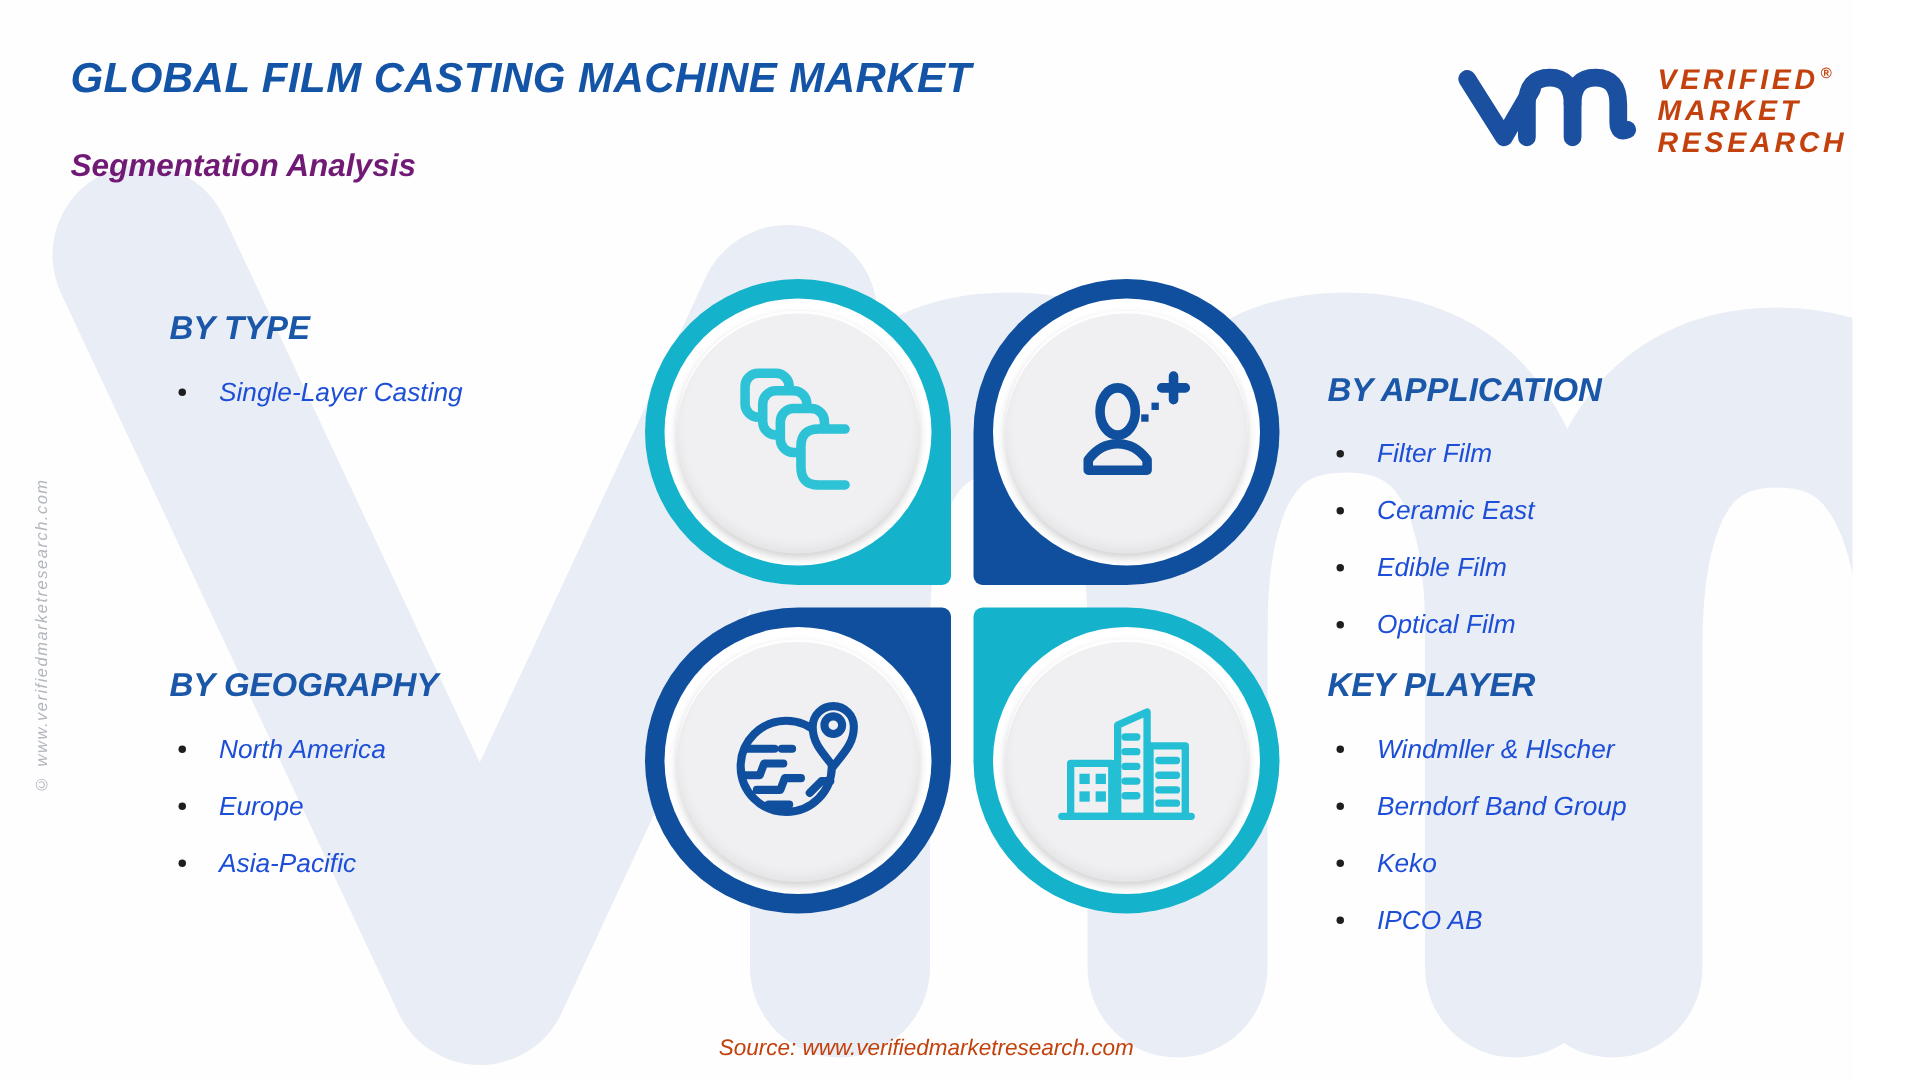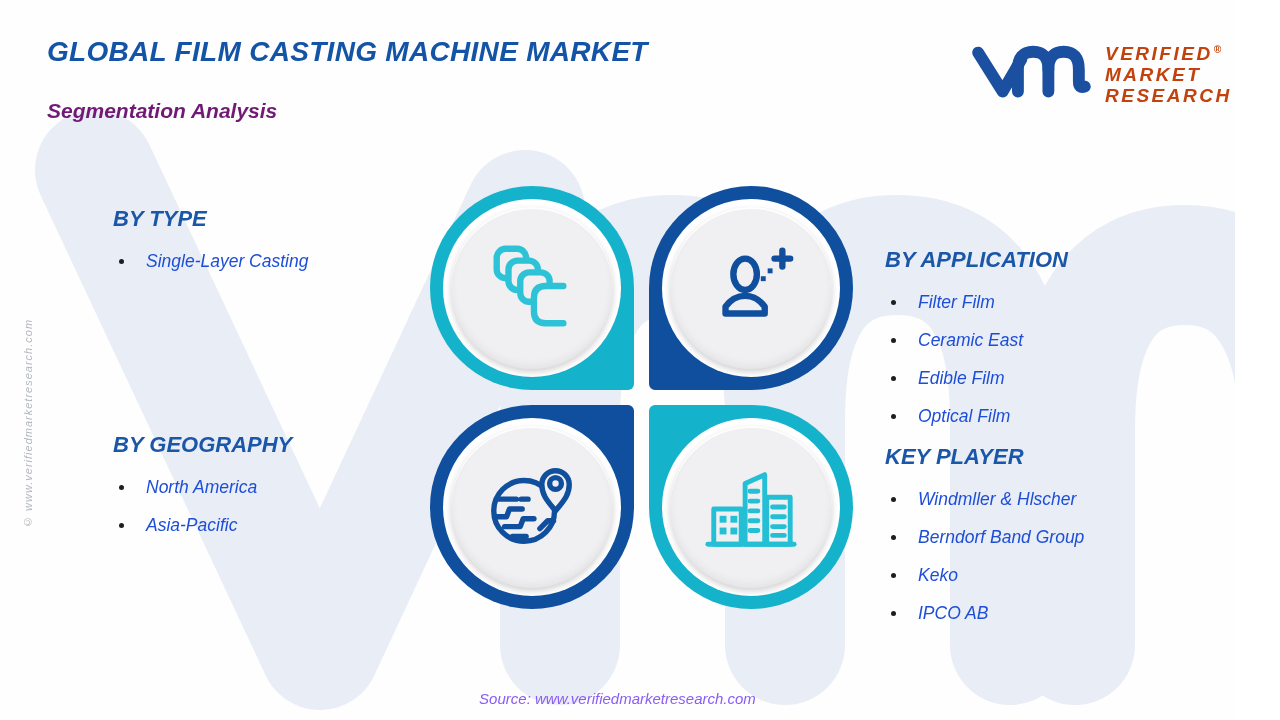--- a/index.html
+++ b/index.html
@@ -39,39 +39,39 @@
 
   
   .panel { position:absolute; z-index:2; }
   .panel h2 { margin:0; font-size:22px; line-height:26px; font-weight:bold; color:#1b57a8; }
   .panel ul { list-style:none; margin:10px 0 0 0; padding:0; }
   .panel li { display:flex; align-items:flex-start; font-size:17.5px; line-height:38px; color:#1d4ed8; }
   .dot { flex:0 0 auto; width:5px; height:5px; border-radius:50%; background:#1e1e1e; margin:17px 22px 0 6px; }
   .p-by-type        { left:113px; top:206px; width:280px; }
   .p-by-type .li-text { max-width:238px; }
   .p-by-application { left:885px; top:203px; width:330px;margin-top:44px; }
-  .p-by-geography   { left:113px; top:432px; width:330px; }
+  .p-by-geography   { left:113px; top:444px; width:330px; }
   .p-key-player     { left:885px; top:444px; width:330px; }
 
   
   .stage { position:absolute; left:430px; top:186px; width:423px; height:423px; z-index:1; }
   .quad  { position:absolute; width:204px; height:204px; }
   .quad-tl { left:0;     top:0;     background:#15b3cb; border-radius:50% 50% 6px 50%; }
   .quad-tr { left:219px; top:0;     background:#0f4f9e; border-radius:50% 50% 50% 6px; }
   .quad-bl { left:0;     top:219px; background:#0f4f9e; border-radius:50% 6px 50% 50%; }
   .quad-br { left:219px; top:219px; background:#15b3cb; border-radius:6px 50% 50% 50%; }
   .q-inner { position:absolute; inset:13px; border-radius:50%; background:#ffffff; }
   .q-disc  { position:absolute; inset:21px; border-radius:50%; background:#f0f0f2;
              box-shadow: inset 0 2px 0 rgba(255,255,255,.9), inset 0 -4px 8px rgba(0,0,0,.05), 0 3px 6px rgba(0,0,0,.18);
              display:flex; align-items:center; justify-content:center; }
   .q-disc svg { width:98px; height:98px; display:block; }
 
   
   .source { position:absolute; left:0; right:0; top:690px; z-index:2;
-            text-align:center; font-size:15px; color:#8b5cf6; }
+            text-align:center; font-size:15px; color:#c2410c; }
 </style>
 </head>
 <body>
 
 <div class="page">
 
   <svg class="watermark" viewBox="0 0 1280 720" aria-hidden="true">
     <g fill="none" stroke="#e9edf5" stroke-width="120" stroke-linecap="round" stroke-linejoin="round">
       <path d="M95,170 L320,650 L525,210"></path>
       <path d="M560,645 V420 Q560,255 672,255 Q785,255 785,420 V645"></path>
@@ -136,20 +136,24 @@
 
   <section class="panel p-by-geography">
     <h2>BY GEOGRAPHY</h2>
     <ul>
       <li>
           <span class="dot"></span>
           <span class="li-text">North America</span>
         </li>
       <li>
           <span class="dot"></span>
+          <span class="li-text">Europe</span>
+        </li>
+      <li>
+          <span class="dot"></span>
           <span class="li-text">Asia-Pacific</span>
         </li>
     </ul>
   </section>
 
   <section class="panel p-key-player">
     <h2>KEY PLAYER</h2>
     <ul>
       <li>
           <span class="dot"></span>

